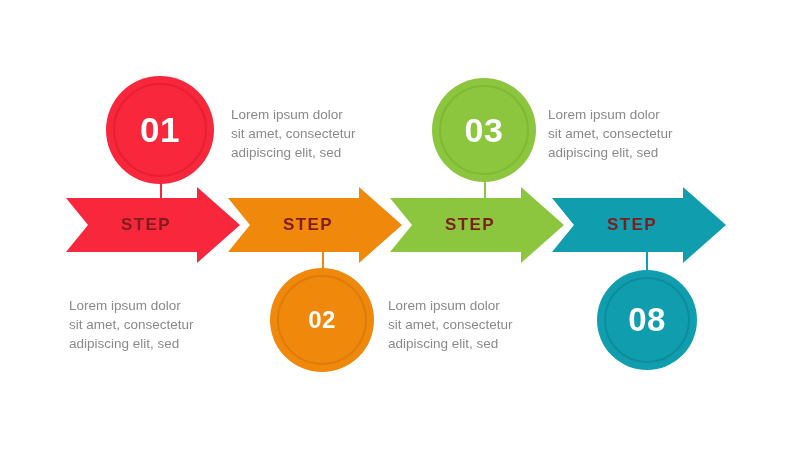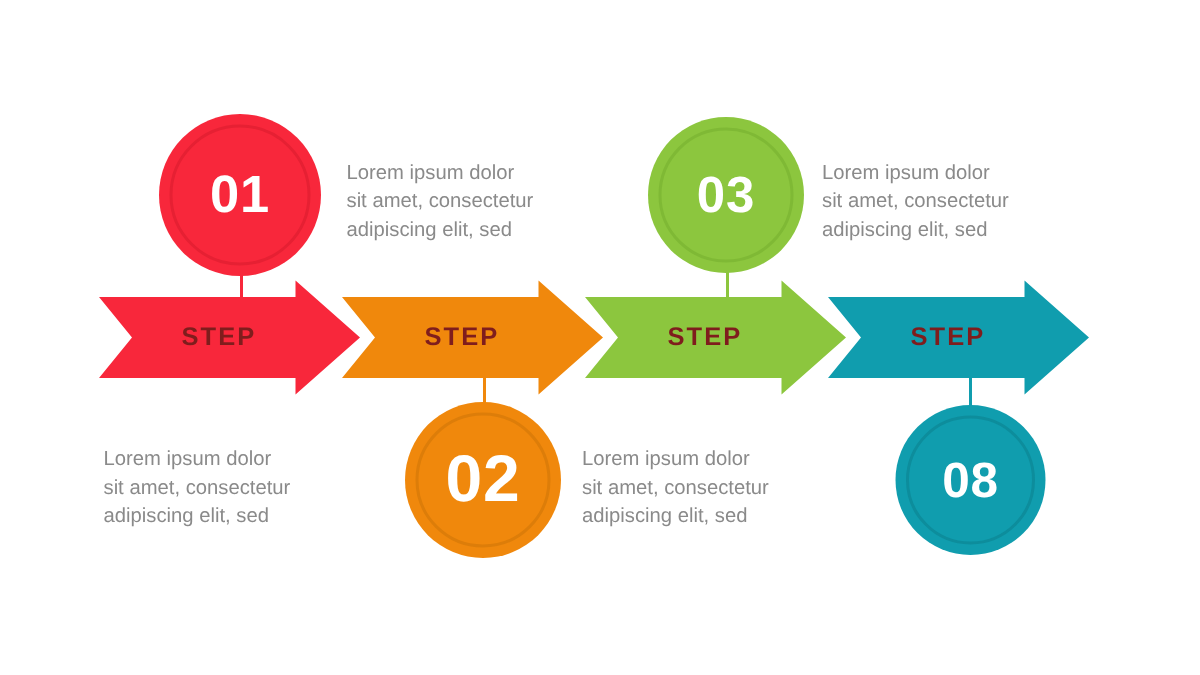--- a/index.html
+++ b/index.html
@@ -122,21 +122,21 @@
   <div class="stem" style="left:484px; top:160px; height:44px; background:#8cc63e;"></div>
   <div class="stem" style="left:646px; top:246px; height:44px; background:#109dae;"></div>
 
   <div class="node" style="left:106px; top:76px; width:108px; height:108px; background:#f8273b; z-index:6;">
     <div class="node-ring" style="left:7px; top:7px; width:90px; height:90px; border-width:2px; border-color:#e62033;"></div>
     <div class="node-num" style="font-size:35px;">01</div>
   </div>
 
   <div class="node" style="left:270px; top:268px; width:104px; height:104px; background:#f0880c; z-index:6;">
     <div class="node-ring" style="left:7px; top:7px; width:86px; height:86px; border-width:2px; border-color:#dd7d09;"></div>
-    <div class="node-num" style="font-size:44px;">02</div>
+    <div class="node-num" style="font-size:24px;">02</div>
   </div>
 
   <div class="node" style="left:432px; top:78px; width:104px; height:104px; background:#8cc63e; z-index:6;">
     <div class="node-ring" style="left:7px; top:7px; width:86px; height:86px; border-width:2px; border-color:#7fb935;"></div>
     <div class="node-num" style="font-size:34px;">03</div>
   </div>
 
   <div class="node" style="left:597px; top:270px; width:100px; height:100px; background:#109dae; z-index:6;">
     <div class="node-ring" style="left:7px; top:7px; width:82px; height:82px; border-width:2px; border-color:#0d8d9c;"></div>
     <div class="node-num" style="font-size:33px;">08</div>

